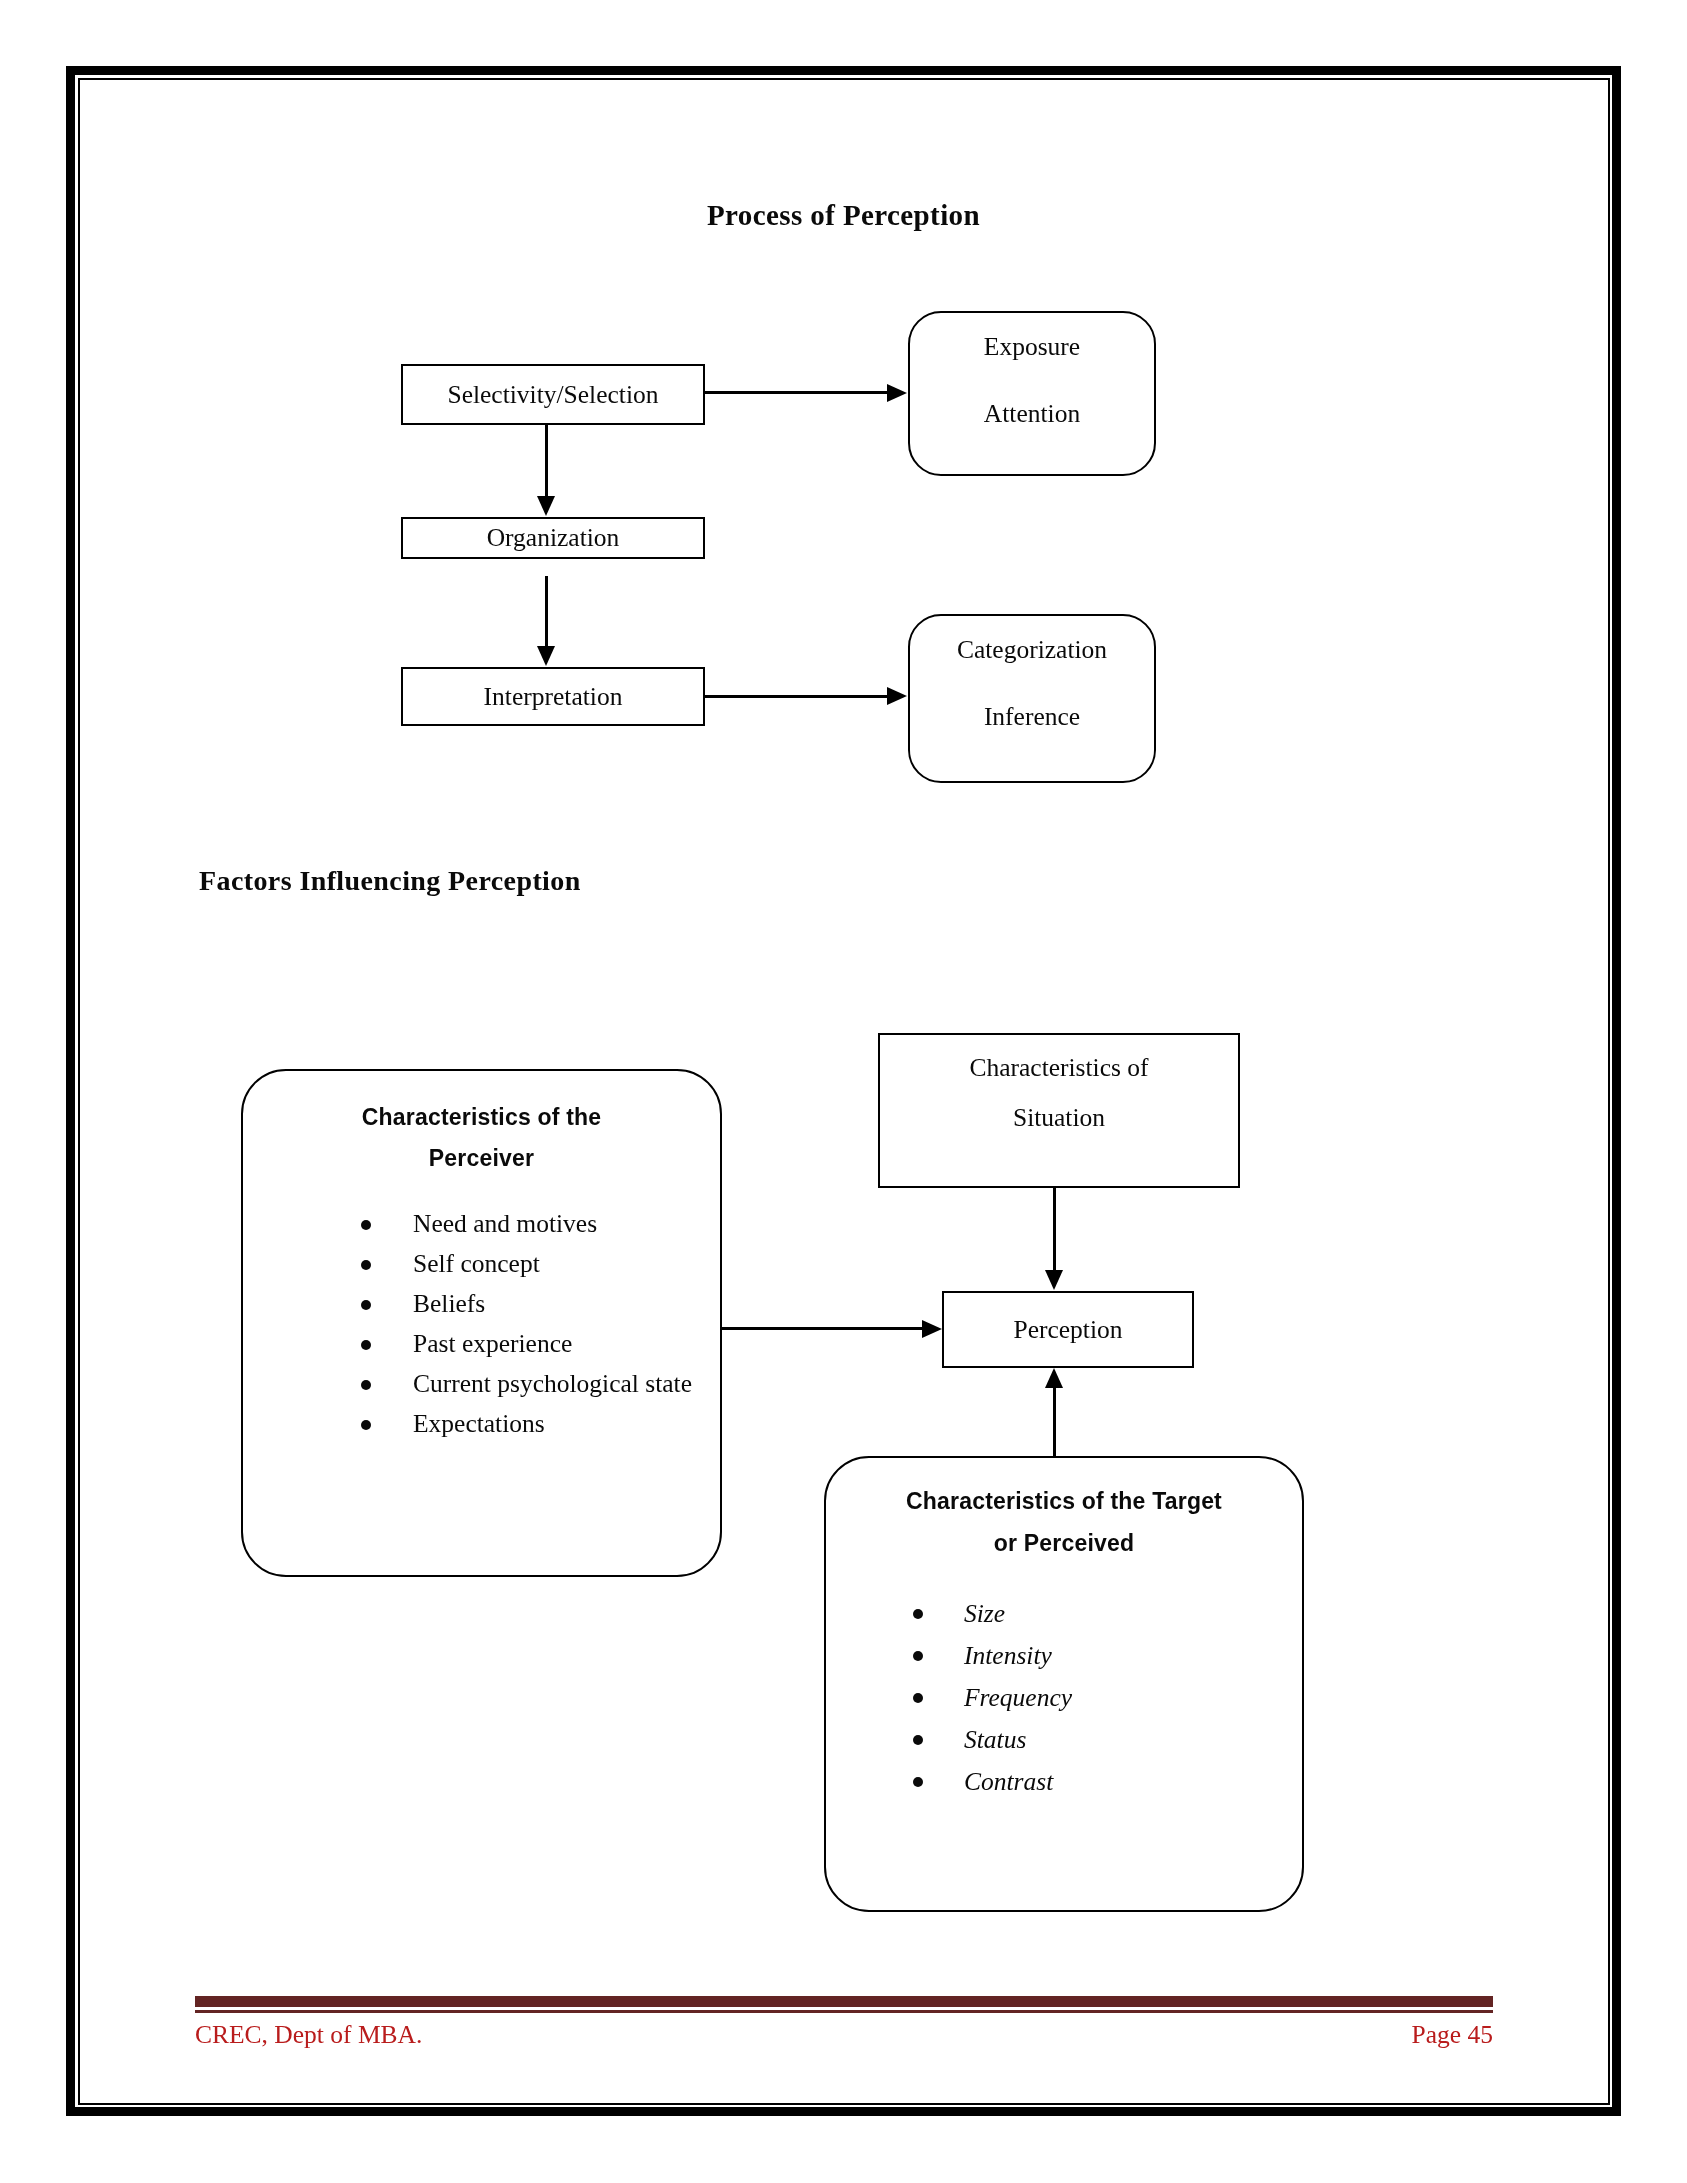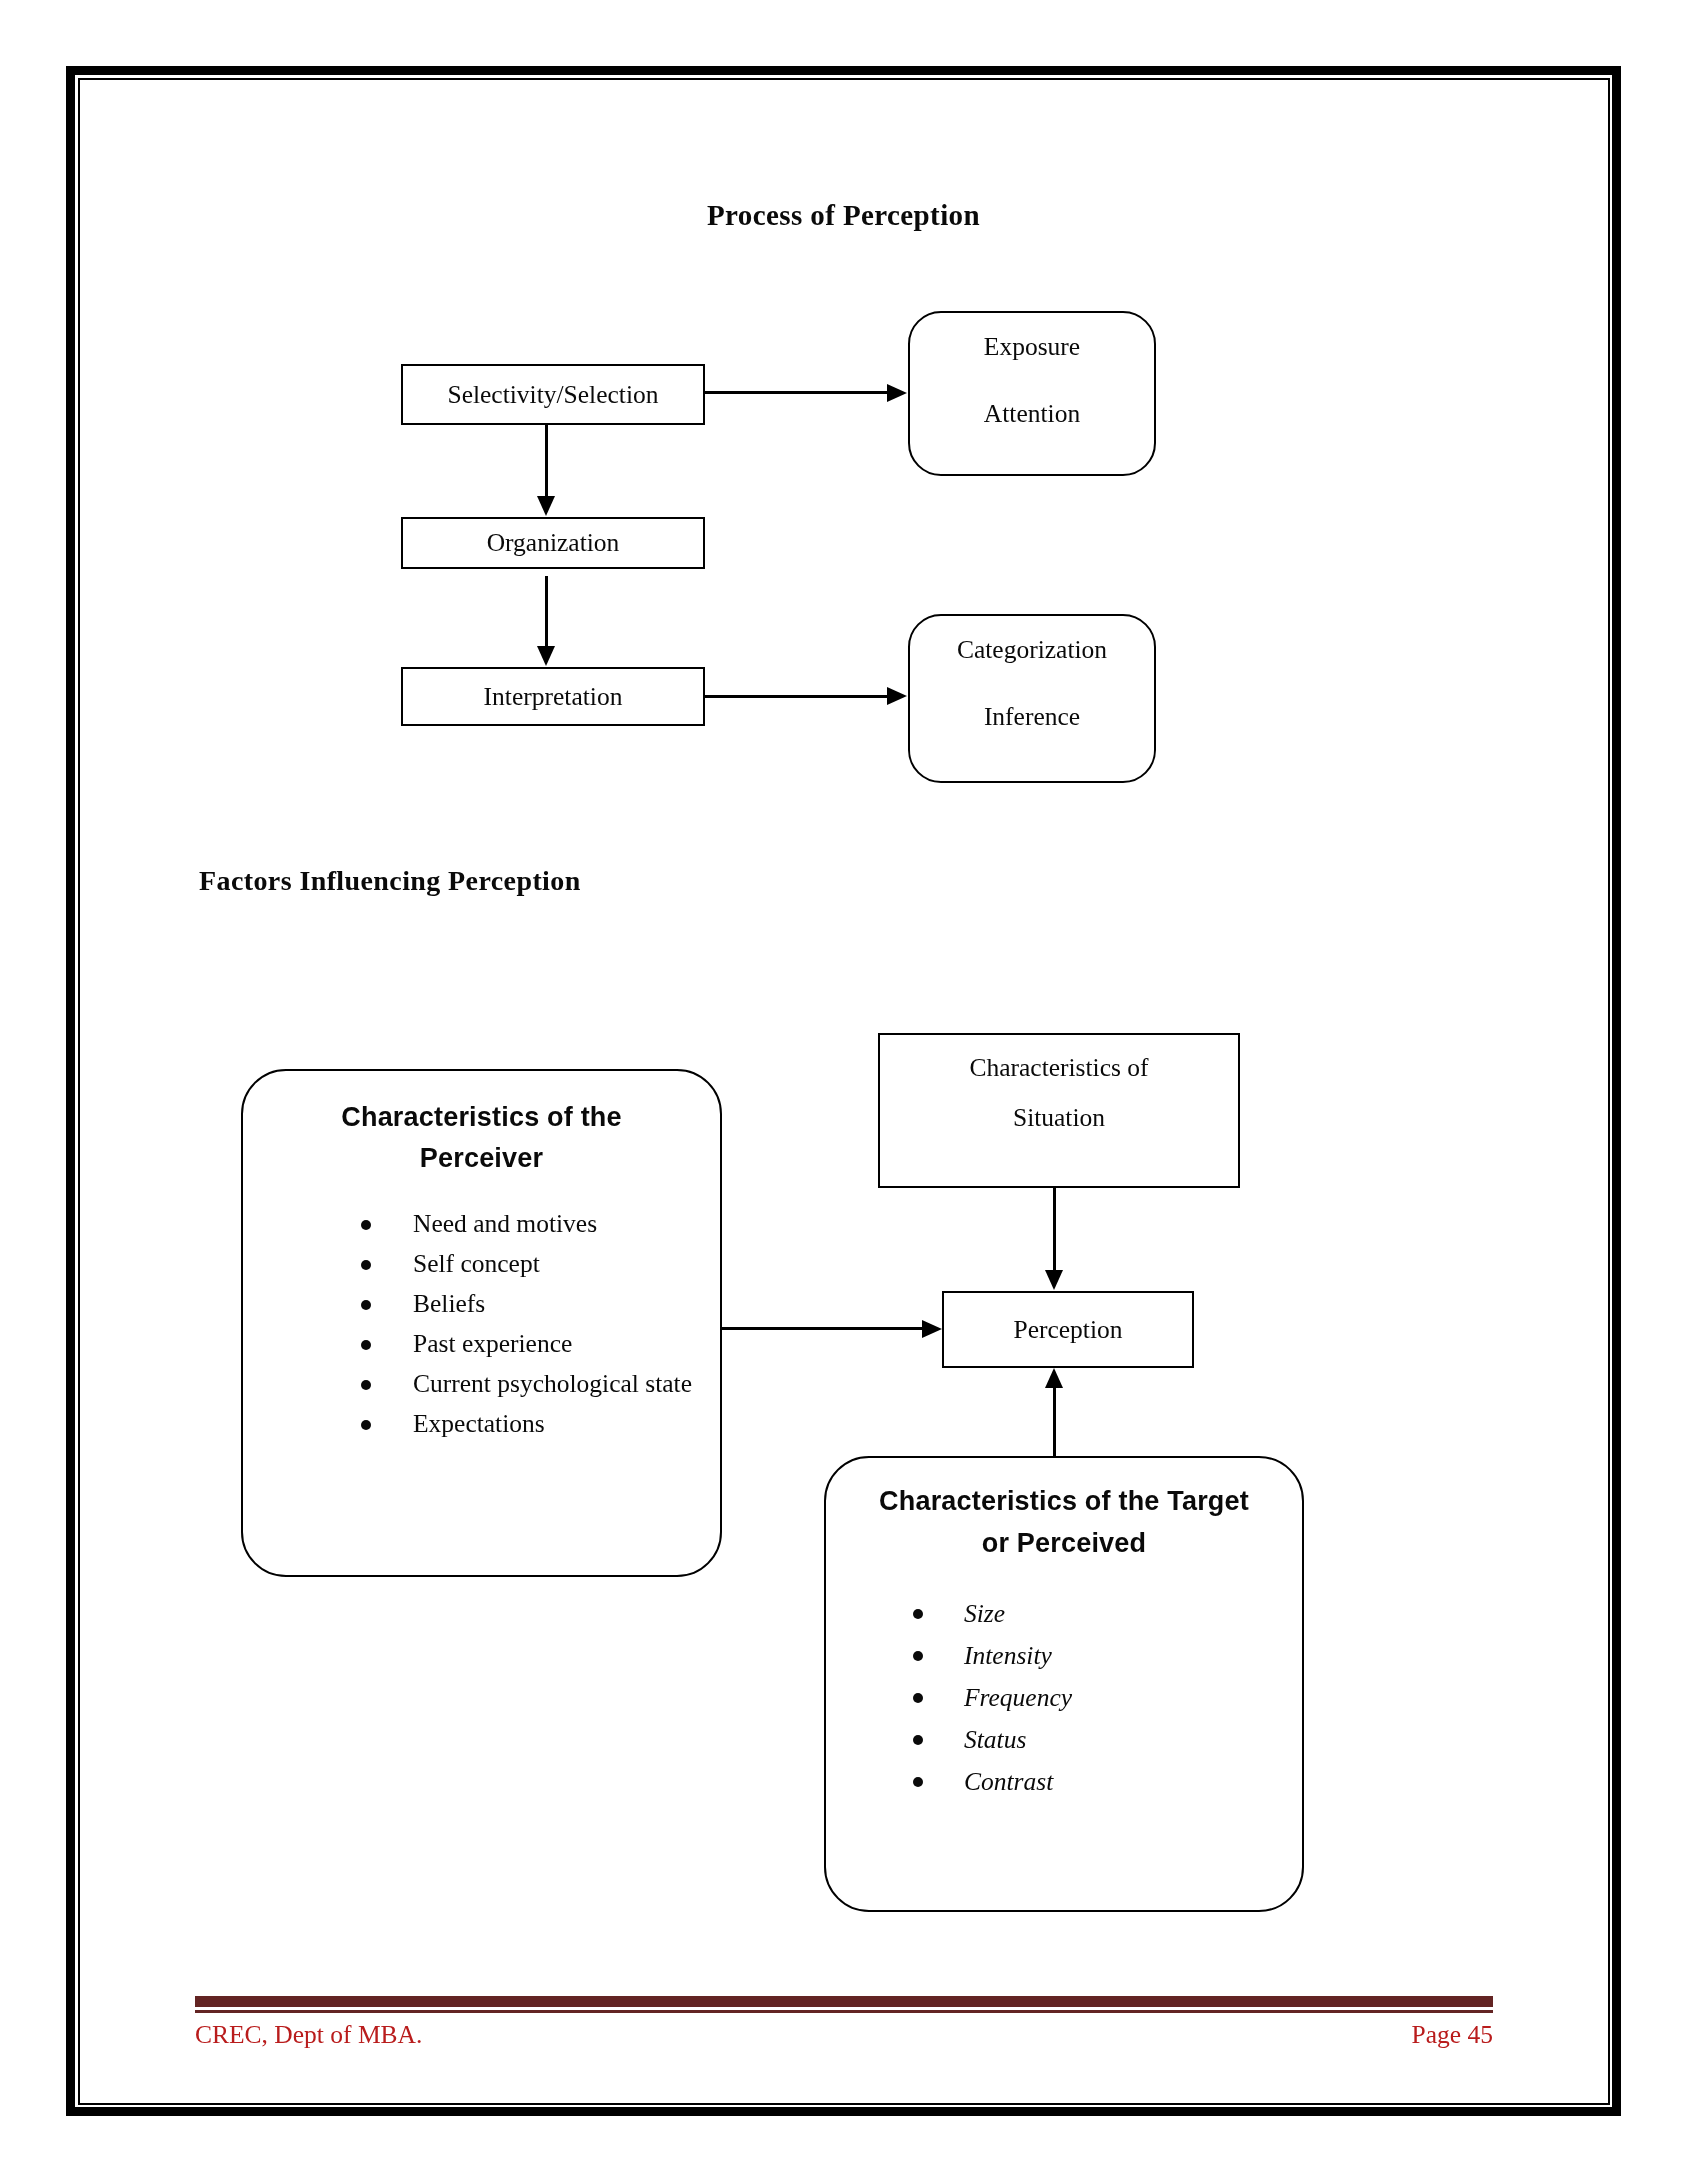--- a/index.html
+++ b/index.html
@@ -28,34 +28,34 @@
   .round-box{position:absolute;border:2.5px solid #000;background:#fff;box-sizing:border-box;
              border-radius:45px;font-size:25.5px;text-align:center;}
   .round-box.small{border-radius:33px;display:flex;flex-direction:column;
                    justify-content:flex-start;align-items:center;}
   .round-box.small .bx-line{line-height:67px;}
 
   #exposure-box{left:908px;top:311px;width:248px;height:165px;}
   #categorization-box{left:908px;top:614px;width:248px;height:169px;}
 
   #selectivity-box{left:401px;top:364px;width:304px;height:61px;font-family:Liberation Serif, serif;}
-  #organization-box{left:401px;top:517px;width:304px;height:52px;}
+  #organization-box{left:401px;top:517px;width:304px;height:42px;}
   #interpretation-box{left:401px;top:667px;width:304px;height:59px;font-family:Liberation Serif, serif;}
 
   #situation-box{left:878px;top:1033px;width:362px;height:155px;
                  padding-top:8.2px;}
   #situation-box .bx-line{line-height:50px;}
   #perception-box{left:942px;top:1291px;width:252px;height:77px;}
 
   
   #perceiver-box{left:241px;top:1069px;width:481px;height:508px;}
   #target-box{left:824px;top:1456px;width:480px;height:456px;}
 
   .factor-title{font-family:"Liberation Sans", sans-serif;font-weight:600;
-                font-size:27px;text-align:center;letter-spacing:0.2px;}
+                font-size:23px;text-align:center;letter-spacing:0.2px;}
   #perceiver-box .factor-title{margin-top:25.5px;line-height:41px;}
   #target-box .factor-title{margin-top:22px;line-height:42px;}
 
   .bullets{text-align:left;}
   #perceiver-bullets{margin-top:25.5px;padding-left:118px;}
   #target-bullets{margin-top:29px;padding-left:87px;font-style:italic;}
   .bullet-row{display:flex;align-items:flex-start;}
   #perceiver-bullets .bullet-row{line-height:40px;}
   #target-bullets .bullet-row{line-height:42px;}
   .dot{flex:0 0 auto;width:10px;height:10px;border-radius:50%;background:#0a0a0a;

